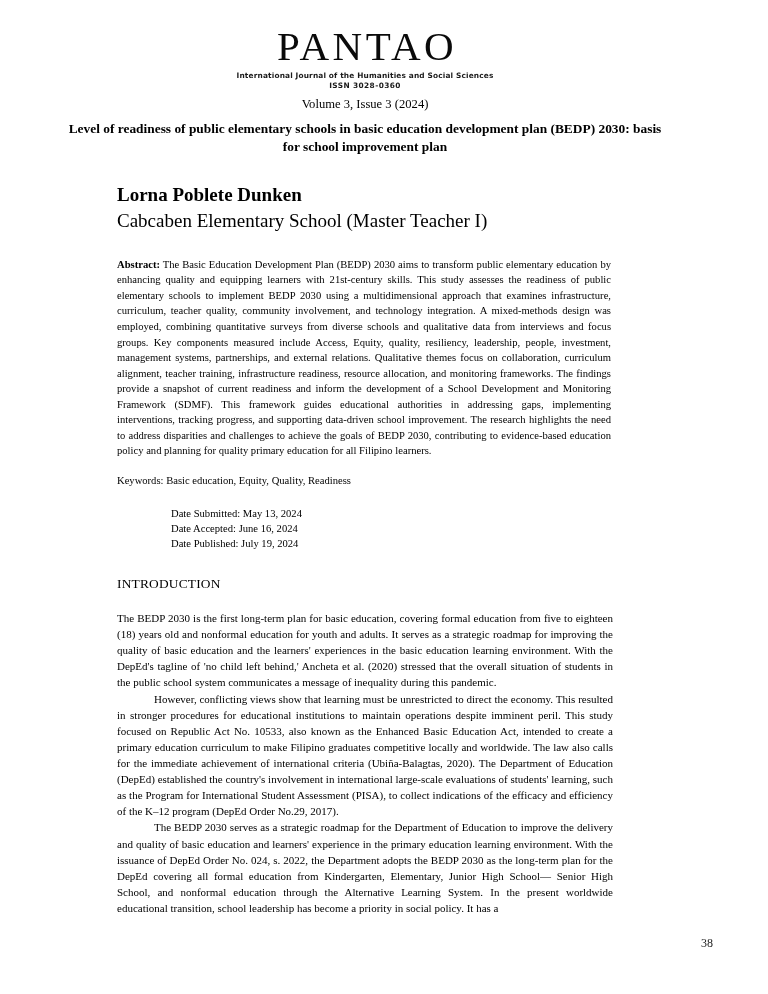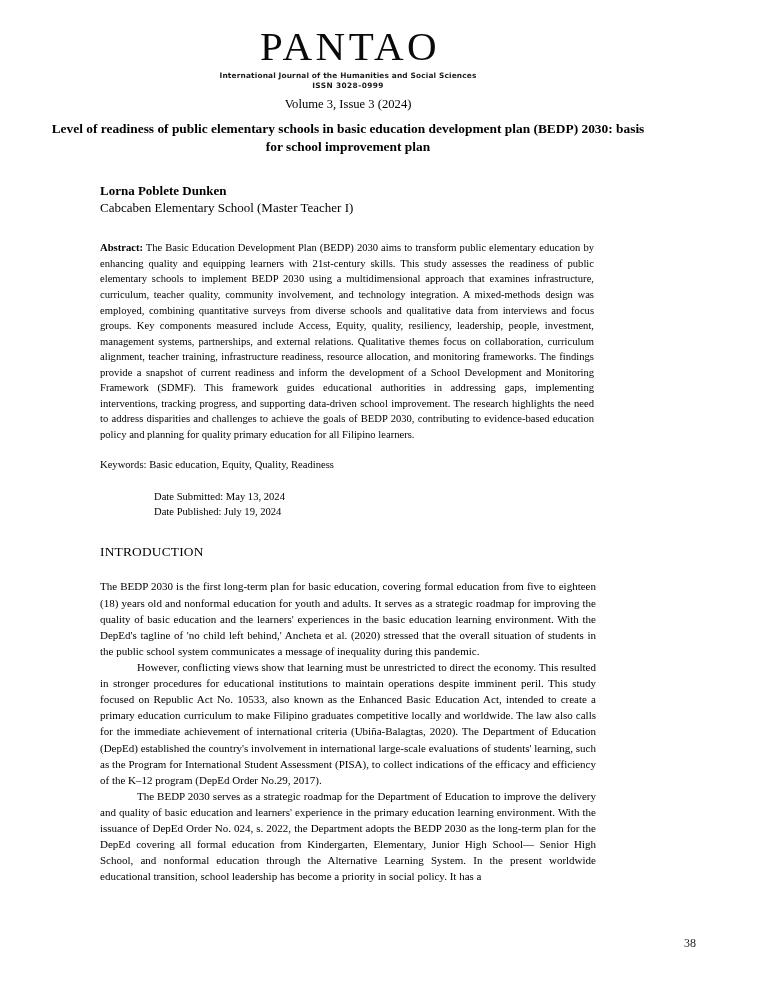--- a/index.html
+++ b/index.html
@@ -16,20 +16,21 @@
     font-family: "Liberation Serif", "DejaVu Serif", serif;
     color: #000000;
     overflow: hidden;
   }
 
   .page {
     position: relative;
     width: 696px;
     height: 994px;
     padding: 12px;
+    margin-left: 17px;
   }
 
   
   .masthead {
     text-align: center;
     padding-top: 14px;
   }
   .journal-logo {
     font-family: "Liberation Serif", "DejaVu Serif", serif;
     font-size: 41px;
@@ -72,21 +73,21 @@
     text-align: center;
     font-size: 13.4px;
     font-weight: 700;
     line-height: 1.33;
   }
 
   
   .author-block {
     margin: 26px 0 0 0;
     padding-left: 88px;
-    font-size: 13px;
+    font-size: 19px;
     line-height: 1.37;
   }
   .author-name {
     font-weight: 700;
   }
   .author-line { font-weight: 400; }
 
   
   .abstract {
     margin: 23px 0 0 0;
@@ -147,39 +148,40 @@
   }
 </style>
 </head>
 <body>
 
 <div class="page">
 
   <header class="masthead">
     <div class="journal-logo">PANTAO</div>
     <div class="journal-subtitle">International Journal of the Humanities and Social Sciences</div>
-    <div class="journal-issn">ISSN 3028-0999</div>
+    <div class="journal-issn">ISSN 3028-0360</div>
     <div class="volume-line">Volume 3, Issue 3 (2024)</div>
   </header>
 
   <h1 class="article-title">Level of readiness of public elementary schools in basic education development plan (BEDP) 2030: basis for school improvement plan</h1>
 
   <section class="author-block">
     <div class="author-name">Lorna Poblete Dunken</div>
     <div class="author-line">Cabcaben Elementary School (Master Teacher I)</div>
   </section>
 
   <section class="abstract">
     <span class="abstract-label">Abstract:</span><span> The Basic Education Development Plan (BEDP) 2030 aims to transform public elementary education by enhancing quality and equipping learners with 21st-century skills. This study assesses the readiness of public elementary schools to implement BEDP 2030 using a multidimensional approach that examines infrastructure, curriculum, teacher quality, community involvement, and technology integration. A mixed-methods design was employed, combining quantitative surveys from diverse schools and qualitative data from interviews and focus groups. Key components measured include Access, Equity, quality, resiliency, leadership, people, investment, management systems, partnerships, and external relations. Qualitative themes focus on collaboration, curriculum alignment, teacher training, infrastructure readiness, resource allocation, and monitoring frameworks. The findings provide a snapshot of current readiness and inform the development of a School Development and Monitoring Framework (SDMF). This framework guides educational authorities in addressing gaps, implementing interventions, tracking progress, and supporting data-driven school improvement. The research highlights the need to address disparities and challenges to achieve the goals of BEDP 2030, contributing to evidence-based education policy and planning for quality primary education for all Filipino learners.</span>
   </section>
 
   <div class="keywords">Keywords: Basic education, Equity, Quality, Readiness</div>
 
   <section class="dates">
     <div>Date Submitted: May 13, 2024</div>
+    <div>Date Accepted: June 16, 2024</div>
     <div>Date Published: July 19, 2024</div>
   </section>
 
   <h2 class="section-heading">INTRODUCTION</h2>
 
   <p class="body-text">The BEDP 2030 is the first long-term plan for basic education, covering formal education from five to eighteen (18) years old and nonformal education for youth and adults. It serves as a strategic roadmap for improving the quality of basic education and the learners' experiences in the basic education learning environment. With the DepEd's tagline of 'no child left behind,' Ancheta et al. (2020) stressed that the overall situation of students in the public school system communicates a message of inequality during this pandemic.</p>
   <p class="body-text p-indent">However, conflicting views show that learning must be unrestricted to direct the economy. This resulted in stronger procedures for educational institutions to maintain operations despite imminent peril. This study focused on Republic Act No. 10533, also known as the Enhanced Basic Education Act, intended to create a primary education curriculum to make Filipino graduates competitive locally and worldwide. The law also calls for the immediate achievement of international criteria (Ubiña-Balagtas, 2020). The Department of Education (DepEd) established the country's involvement in international large-scale evaluations of students' learning, such as the Program for International Student Assessment (PISA), to collect indications of the efficacy and efficiency of the K–12 program (DepEd Order No.29, 2017).</p>
   <p class="body-text p-indent">The BEDP 2030 serves as a strategic roadmap for the Department of Education to improve the delivery and quality of basic education and learners' experience in the primary education learning environment. With the issuance of DepEd Order No. 024, s. 2022, the Department adopts the BEDP 2030 as the long-term plan for the DepEd covering all formal education from Kindergarten, Elementary, Junior High School— Senior High School, and nonformal education through the Alternative Learning System. In the present worldwide educational transition, school leadership has become a priority in social policy. It has a</p>
 
   <div class="page-number">38</div>

